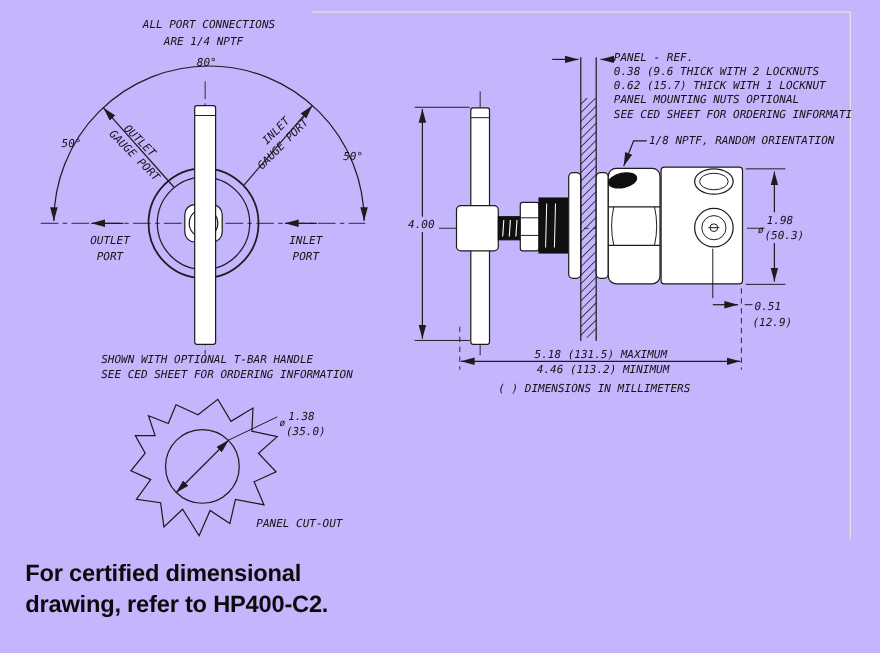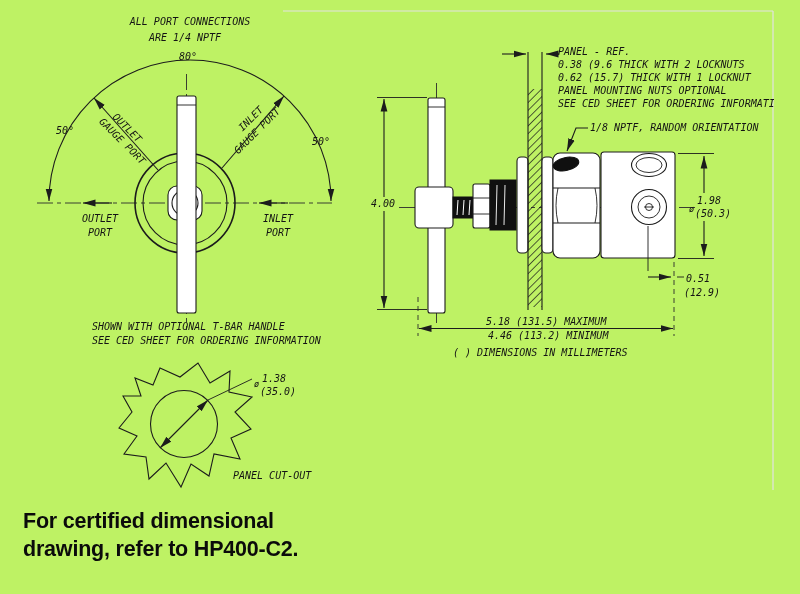--- a/index.html
+++ b/index.html
@@ -1,16 +1,16 @@
 <!DOCTYPE html>
 <html><head>
 <meta charset="utf-8">
 <style>
   html,body{margin:0;padding:0;background:#ffffff;}
-  .stage{position:relative;width:800px;height:594px;background:#bef264;overflow:hidden;
+  .stage{position:relative;width:800px;height:594px;background:#c4b5fd;overflow:hidden;
          font-family:"DejaVu Sans Mono",monospace;}
   svg{display:block;}
   .ln{stroke:#1c1c1c;stroke-width:1.1;fill:none;}
   .ln2{stroke:#1c1c1c;stroke-width:1.6;fill:none;}
   .thin{stroke:#1c1c1c;stroke-width:0.9;fill:none;}
   .cl{stroke:#2a2a2a;stroke-width:0.9;fill:none;stroke-dasharray:16 4 4 4;}
   .dsh{stroke:#2a2a2a;stroke-width:0.9;fill:none;stroke-dasharray:5 4;}
   .faint{stroke:#e2e2e2;stroke-width:1.2;fill:none;}
   .blk{fill:#101010;stroke:#101010;}
   .wht{fill:#ffffff;stroke:#1c1c1c;stroke-width:1.1;}

